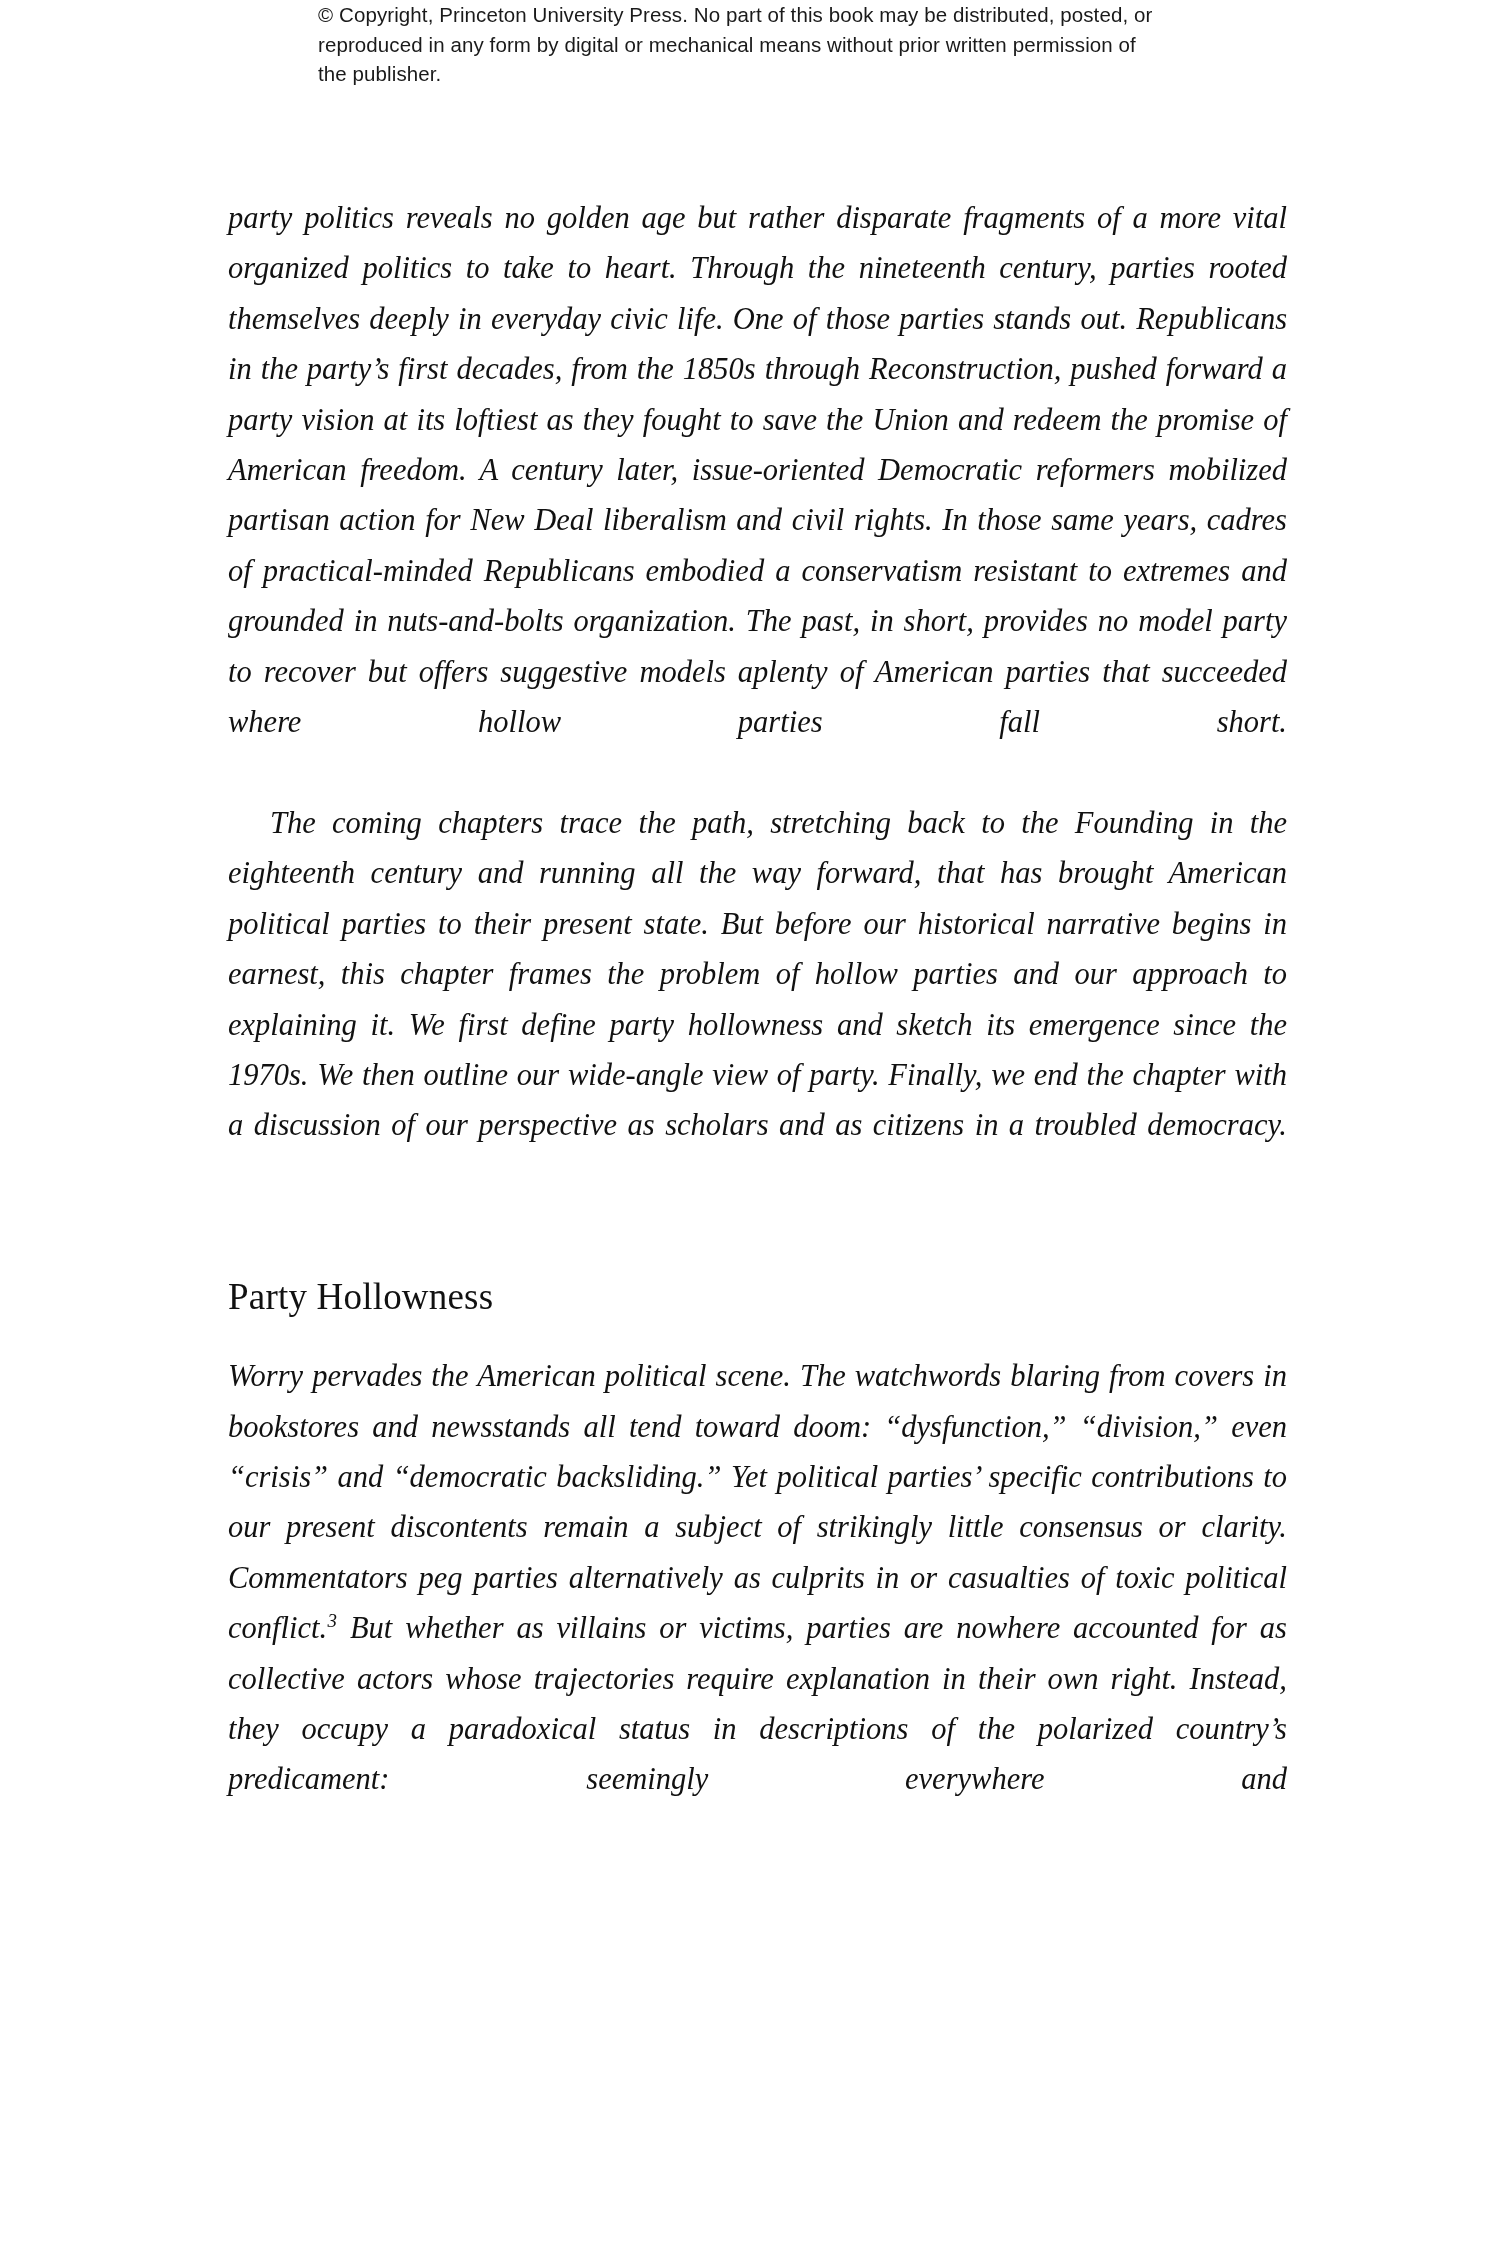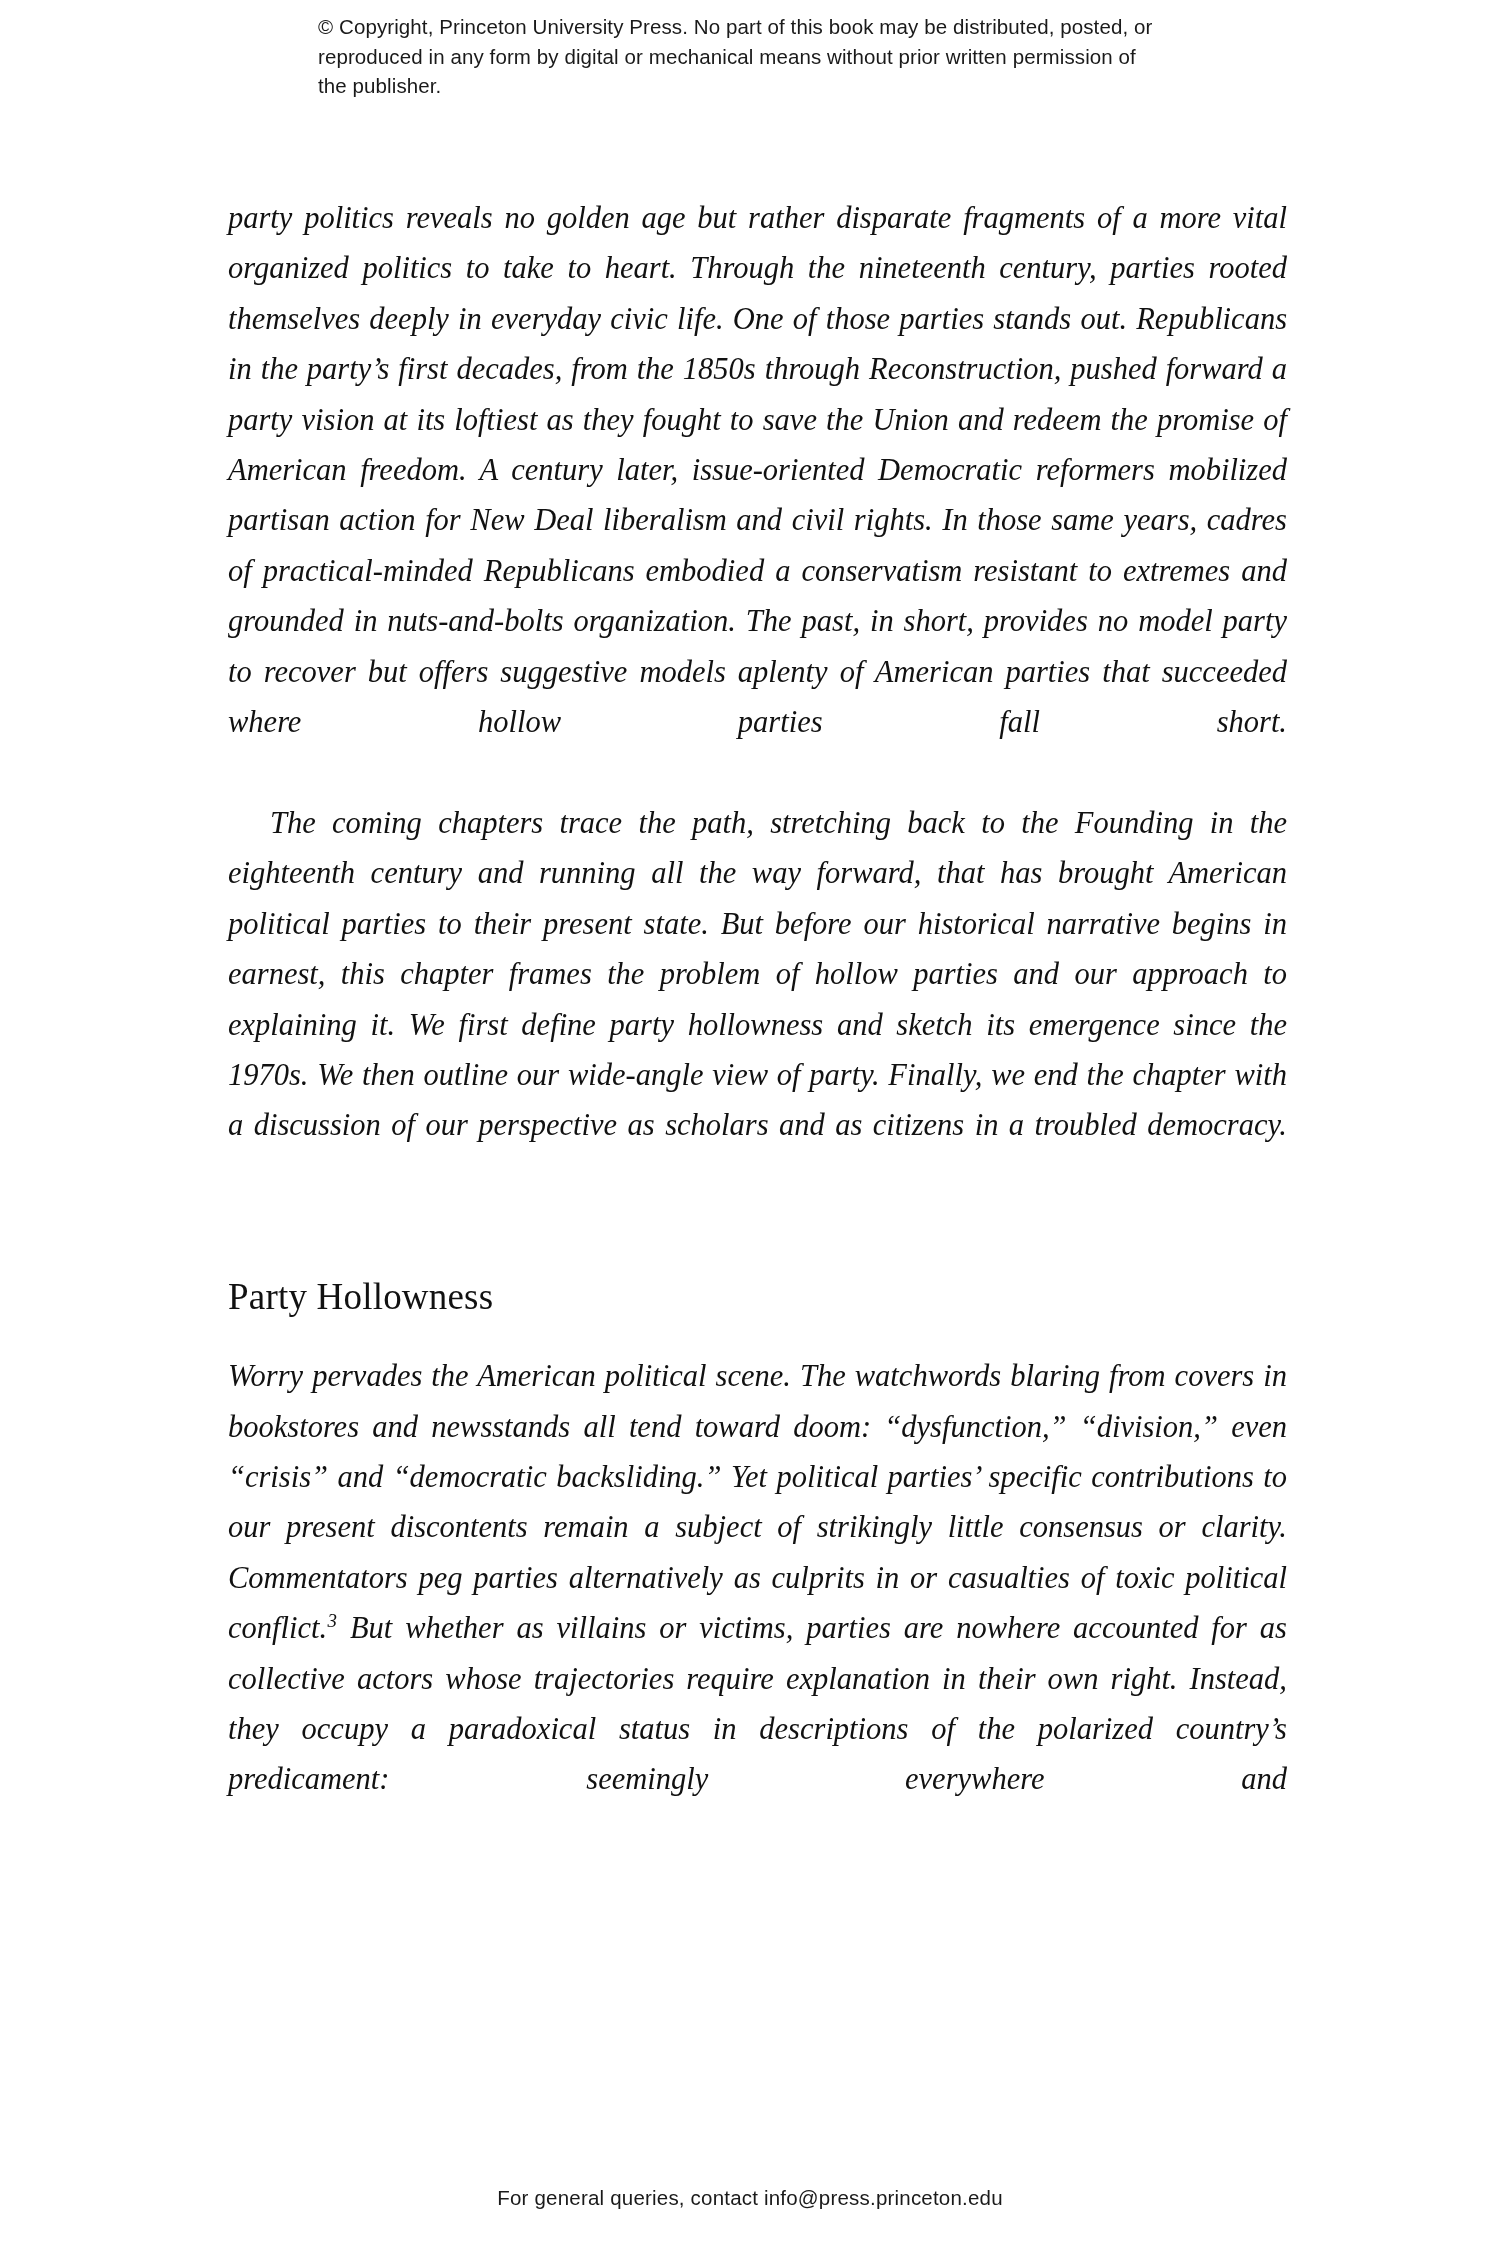--- a/index.html
+++ b/index.html
@@ -18,21 +18,21 @@
 
   .page {
     position: absolute;
     inset: 0;
   }
 
   
   .copyright {
     position: absolute;
     left: 318px;
-    top: 12px;
+    top: 0;
     width: 840px;
     font-family: "Liberation Sans", "DejaVu Sans", sans-serif;
     font-size: 20.5px;
     line-height: 29.5px;
     color: #1a1a1a;
     letter-spacing: 0.1px;
     text-align: left;
   }
 
   
@@ -141,15 +141,14 @@
     <p class="body indent">The coming chapters trace the path, stretching back to the Founding in the eighteenth century and running all the way forward, that has brought American political parties to their present state. But before our historical narrative begins in earnest, this chapter frames the problem of hollow parties and our approach to explaining it. We first define party hollowness and sketch its emergence since the 1970s. We then outline our wide-angle view of party. Finally, we end the chapter with a discussion of our perspective as scholars and as citizens in a troubled democracy.</p>
 
     <div class="heading-wrap">
       <h2 class="section-heading">Party Hollowness</h2>
     </div>
 
     <p class="body noindent"><span>Worry pervades the American political scene. The watchwords blaring from covers in bookstores and newsstands all tend toward doom: “dysfunction,” “division,” even “crisis” and “democratic backsliding.” Yet political parties’ specific contributions to our present discontents remain a subject of strikingly little consensus or clarity. Commentators peg parties alternatively as culprits in or casualties of toxic political conflict.</span><sup class="fnmark">3</sup><span> But whether as villains or victims, parties are nowhere accounted for as collective actors whose trajectories require explanation in their own right. Instead, they occupy a paradoxical status in descriptions of the polarized country’s predicament: seemingly everywhere and</span></p>
 
   </div>
 
-  <div class="footer">For general queries, contact info@press.princeton.edu</div>
 
 </div>
 
 </body></html>

